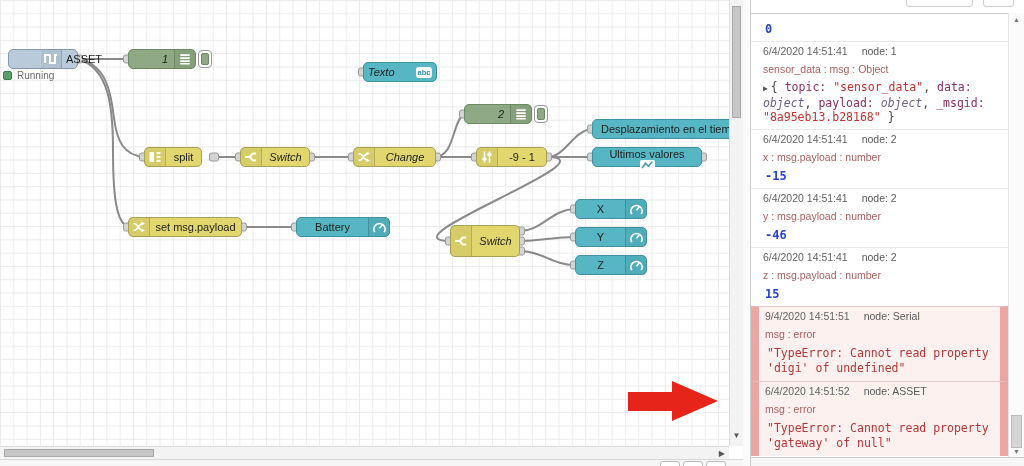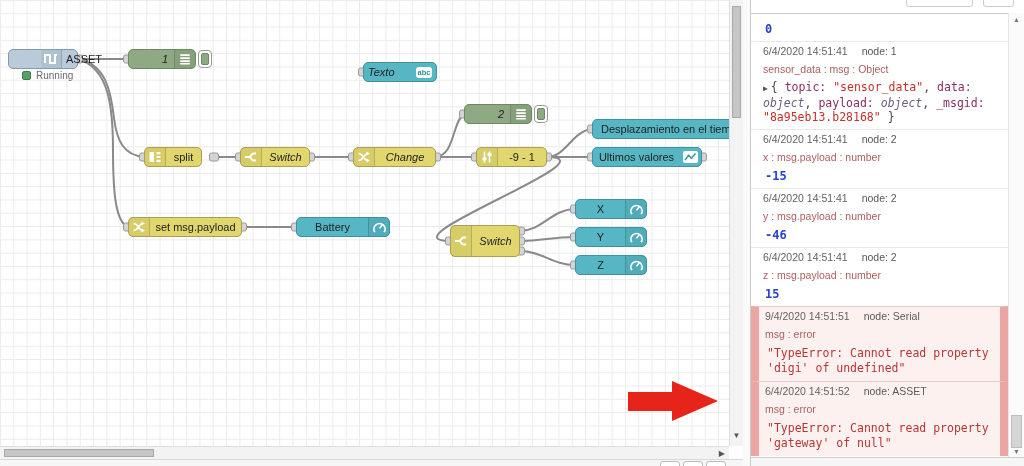--- a/index.html
+++ b/index.html
@@ -26,21 +26,21 @@
   .node.green{background:#8ea983;border-color:#6c8a60;}
   .node.blue{background:#b9cbdb;border-color:#8499ac;padding-left:32px;}
   .badge{background:#fff;border-radius:3px;padding:0 2px;margin:0 17px;
     font-size:7.5px;font-weight:bold;color:#2e8famp;color:#2e8fa0;line-height:11px;}
   .chart-badge{background:#fff;border-radius:2px;margin:0 3px;width:15px;height:12px;
     display:flex;align-items:center;justify-content:center;}
   .debug-btn{position:absolute;width:14px;height:18px;background:#fff;border:1px solid #999;
     border-radius:4px;box-sizing:border-box;}
   .debug-btn .inner{position:absolute;left:2px;right:2px;top:2px;bottom:2px;
     background:#8ea983;border:1px solid #6c8a60;border-radius:2px;}
-  .status{position:absolute;left:22px;top:70px;display:flex;align-items:center;}
+  .status{position:absolute;left:3px;top:70px;display:flex;align-items:center;}
   .status .dot{width:9px;height:9px;background:#5a9e68;border:1px solid #3e7a4e;
     border-radius:2px;box-sizing:border-box;}
   .status .stxt{margin-left:5px;font-size:10px;color:#6b6b6b;}
   .red-arrow{position:absolute;left:620px;top:375px;}
   
   .vscroll{position:absolute;left:729px;top:0;width:14px;height:446px;background:#f3f3f3;
     border-left:1px solid #ddd;box-sizing:border-box;}
   .vscroll .thumb{position:absolute;left:2px;right:2px;top:6px;height:112px;
     background:#c6c6c6;border:1px solid #a8a8a8;box-sizing:border-box;}
   .vscroll .arr{position:absolute;left:0;right:0;bottom:6px;text-align:center;
@@ -231,21 +231,21 @@
             <rect x="7.5" y="3" width="4" height="3" rx=".6" fill="#fff"></rect>
           </svg>
       </span>
       <span class="nlabel">-9 - 1</span>
     </div>
 
     <div class="node teal" style="left:592px;top:119px;width:200px;">
       <span class="nlabel left">Desplazamiento en el tiempo</span>
     </div>
 
-    <div class="node teal" style="left:592px;top:147px;width:110px;">
+    <div class="node teal" style="left:592px;top:147px;width:110px;flex-direction:column;">
       <span class="nlabel">Ultimos valores</span>
       <span class="chart-badge">
         <svg width="13" height="10" viewBox="0 0 13 10">
             <polyline points="1,8 4.5,3.5 7.5,6 11.5,1.5" stroke="#3b96a5" stroke-width="1.5" fill="none"></polyline>
             <circle cx="4.5" cy="3.5" r="1.1" fill="#3b96a5"></circle>
             <circle cx="7.5" cy="6" r="1.1" fill="#3b96a5"></circle>
           </svg>
       </span>
     </div>
 

